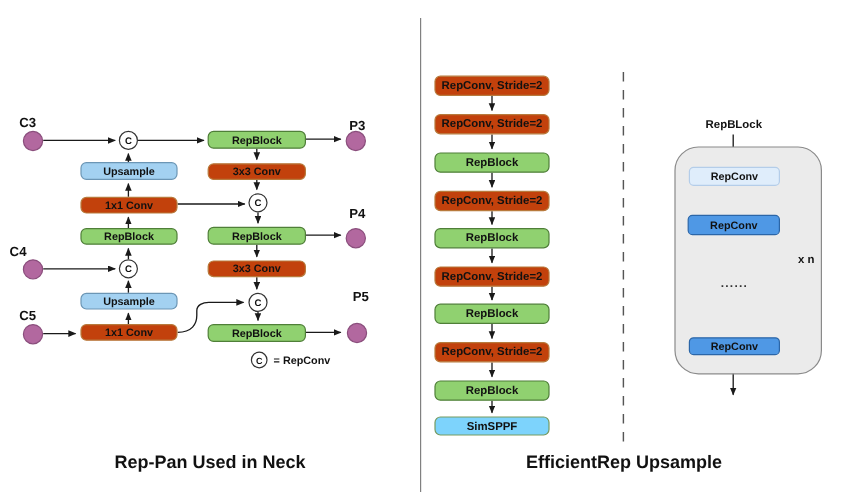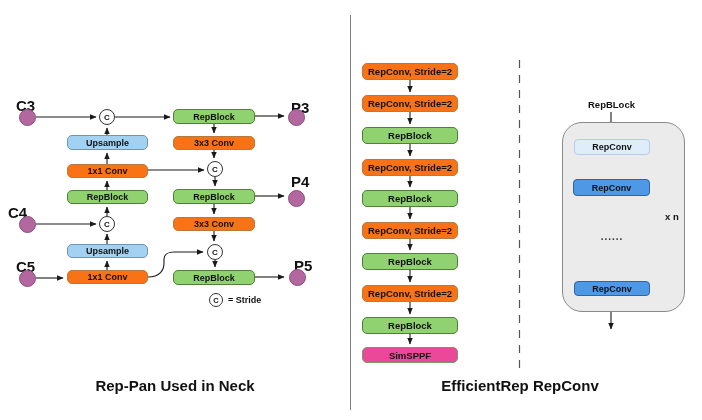--- a/index.html
+++ b/index.html
@@ -2,33 +2,33 @@
 <html><head>
 <meta charset="utf-8">
 <style>
   html,body{margin:0;padding:0;background:#ffffff;}
   #canvas{position:relative;width:702px;height:420px;background:#ffffff;overflow:hidden;
           font-family:"Liberation Sans","DejaVu Sans",sans-serif;color:#111;}
   #lines{position:absolute;left:0;top:0;width:702px;height:420px;}
   .box{position:absolute;display:flex;align-items:center;justify-content:center;
        font-size:9px;font-weight:700;border-radius:5px;border:1px solid #555;box-sizing:border-box;
        white-space:nowrap;}
-  .orange{background:#f97316;border-color:#B87A3C;}
+  .orange{background:#c2410c;border-color:#B87A3C;}
   .green{background:#90D170;border-color:#4F7F38;}
-  .lightgreen{background:#ec4899;border-color:#769B60;}
+  .lightgreen{background:#7dd3fc;border-color:#769B60;}
   .blue{background:#A3D1F1;border-color:#6C96B5;}
   .paleblue{background:#DFEDFB;border-color:#B4CDE9;}
   .midblue{background:#4F98E5;border-color:#2B66A8;}
   .mid{font-size:9.5px;}
   .node{position:absolute;width:17px;height:17px;border-radius:50%;
         background:#B2689F;border:1px solid #8A4E7C;box-sizing:border-box;}
   .concat{position:absolute;width:16px;height:16px;border-radius:50%;background:#fff;
           border:1.2px solid #333;box-sizing:border-box;display:flex;align-items:center;
           justify-content:center;font-size:8px;font-weight:700;}
-  .iolabel{position:absolute;font-size:15px;font-weight:700;}
+  .iolabel{position:absolute;font-size:11px;font-weight:700;}
   .caption{position:absolute;font-size:15px;font-weight:800;text-align:center;width:270px;}
   .smalltext{position:absolute;font-size:9.5px;font-weight:700;}
   .container-box{position:absolute;left:562px;top:122px;width:123px;height:190px;
                  background:#EBEBEB;border:1px solid #8a8a8a;border-radius:20px;box-sizing:border-box;}
   .dots{position:absolute;left:590px;top:231px;width:44px;text-align:center;
         font-size:10px;font-weight:700;letter-spacing:1px;color:#333;}
 </style>
 </head>
 <body>
 
@@ -86,21 +86,21 @@
     <path d="M350.5,15 V410" stroke="#808080" stroke-width="1"></path>
     <path d="M519.5,60 V368" stroke="#555" stroke-width="1.2" stroke-dasharray="8,7"></path>
   </svg>
 
   <div>
     <div class="iolabel" style="left:16px;top:97px;">C3</div>
     <div class="iolabel" style="left:8px;top:204px;">C4</div>
     <div class="iolabel" style="left:16px;top:258px;">C5</div>
     <div class="iolabel" style="left:291px;top:99px;">P3</div>
     <div class="iolabel" style="left:291px;top:173px;">P4</div>
-    <div class="iolabel" style="left:294px;top:257px;">P5</div>
+    <div class="iolabel" style="left:294px;top:242px;">P5</div>
 
     <div class="node" style="left:19px;top:109px;"></div>
     <div class="node" style="left:19px;top:216px;"></div>
     <div class="node" style="left:19px;top:270px;"></div>
     <div class="node" style="left:288px;top:109px;"></div>
     <div class="node" style="left:288px;top:190px;"></div>
     <div class="node" style="left:289px;top:269px;"></div>
 
     <div class="concat" style="left:99px;top:109px;">C</div>
     <div class="concat" style="left:99px;top:216px;">C</div>
@@ -113,38 +113,38 @@
     <div class="box blue" style="left:67px;top:244px;width:81px;height:14px;">Upsample</div>
     <div class="box orange" style="left:67px;top:270px;width:81px;height:14px;">1x1 Conv</div>
 
     <div class="box green" style="left:173px;top:109px;width:82px;height:15px;">RepBlock</div>
     <div class="box orange" style="left:173px;top:136px;width:82px;height:14px;">3x3 Conv</div>
     <div class="box green" style="left:173px;top:189px;width:82px;height:15px;">RepBlock</div>
     <div class="box orange" style="left:173px;top:217px;width:82px;height:14px;">3x3 Conv</div>
     <div class="box green" style="left:173px;top:270px;width:82px;height:15px;">RepBlock</div>
 
     <div class="concat" style="left:209px;top:293px;width:14px;height:14px;font-size:7.5px;">C</div>
-    <div style="position:absolute;left:228px;top:295px;font-size:9px;font-weight:600;">= Stride</div>
+    <div style="position:absolute;left:228px;top:295px;font-size:9px;font-weight:600;">= RepConv</div>
 
     <div class="caption" style="left:40px;top:377px;">Rep-Pan Used in Neck</div>
   </div>
 
   <div>
     <div class="box orange mid" style="left:362px;top:63px;width:96px;height:17px;">RepConv, Stride=2</div>
     <div class="box orange mid" style="left:362px;top:95px;width:96px;height:17px;">RepConv, Stride=2</div>
     <div class="box green mid" style="left:362px;top:127px;width:96px;height:17px;">RepBlock</div>
     <div class="box orange mid" style="left:362px;top:159px;width:96px;height:17px;">RepConv, Stride=2</div>
     <div class="box green mid" style="left:362px;top:190px;width:96px;height:17px;">RepBlock</div>
     <div class="box orange mid" style="left:362px;top:222px;width:96px;height:17px;">RepConv, Stride=2</div>
     <div class="box green mid" style="left:362px;top:253px;width:96px;height:17px;">RepBlock</div>
     <div class="box orange mid" style="left:362px;top:285px;width:96px;height:17px;">RepConv, Stride=2</div>
     <div class="box green mid" style="left:362px;top:317px;width:96px;height:17px;">RepBlock</div>
     <div class="box lightgreen mid" style="left:362px;top:347px;width:96px;height:16px;">SimSPPF</div>
 
-    <div class="caption" style="left:385px;top:377px;">EfficientRep RepConv</div>
+    <div class="caption" style="left:385px;top:377px;">EfficientRep Upsample</div>
   </div>
 
   <div>
     <div class="smalltext" style="left:561px;top:99px;width:101px;text-align:center;">RepBLock</div>
     <div class="container-box"></div>
     <div class="box paleblue" style="left:574px;top:139px;width:76px;height:16px;border-radius:4px;">RepConv</div>
     <div class="box midblue" style="left:573px;top:179px;width:77px;height:17px;border-radius:4px;">RepConv</div>
     <div class="dots">......</div>
     <div class="box midblue" style="left:574px;top:281px;width:76px;height:15px;border-radius:4px;">RepConv</div>
     <div class="smalltext" style="left:665px;top:211px;font-weight:700;">x n</div>

